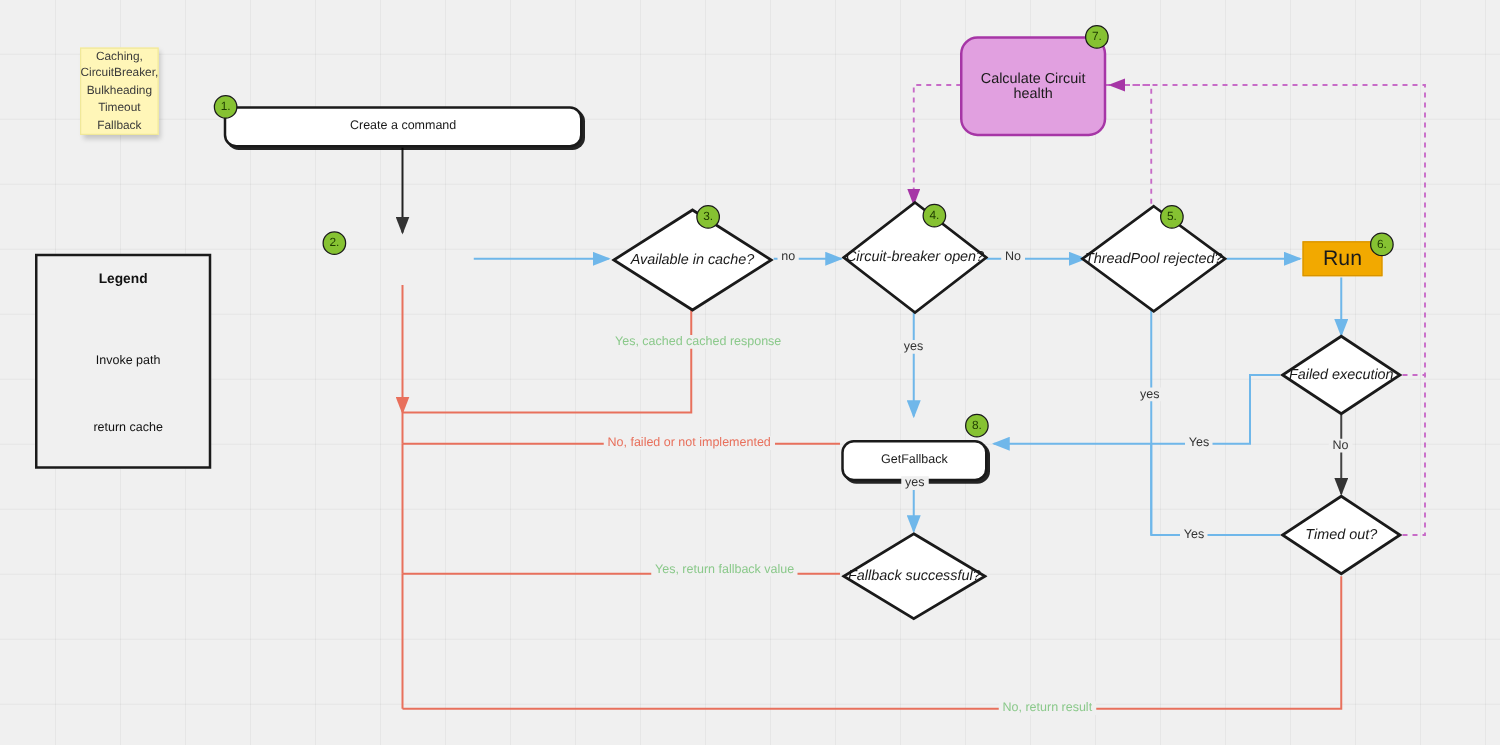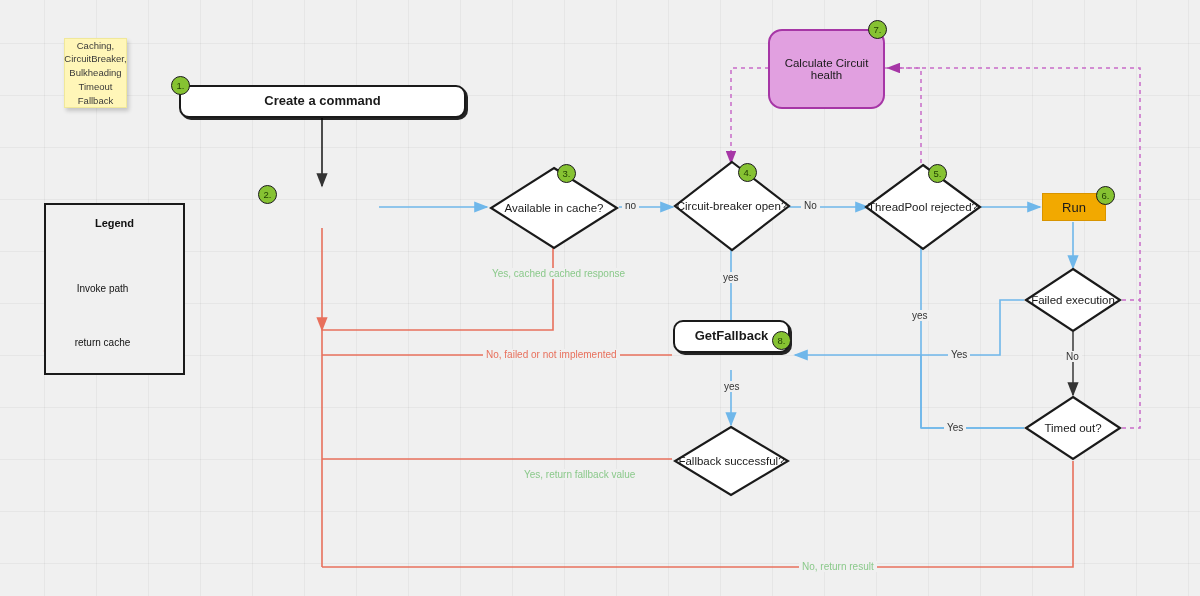--- a/index.html
+++ b/index.html
@@ -12,39 +12,39 @@
       linear-gradient(to bottom, rgba(0,0,0,0.045) 1px, transparent 1px);
     background-size:52px 52px;
     background-position:-8px -9px;
     font-family:"Liberation Sans", sans-serif;
     overflow:hidden;
   }
   #edges{position:absolute;left:0;top:0;width:1200px;height:596px;pointer-events:none;}
   .node{position:absolute;box-sizing:border-box;display:flex;align-items:center;justify-content:center;text-align:center;}
   .rbox{
     background:#ffffff;border:2px solid #1a1a1a;border-radius:10px;
-    font-size:13px;color:#1a1a1a;line-height:1.25;font-weight:bold;
+    font-size:10px;color:#1a1a1a;line-height:1.25;
   }
   .rbox.shadowed{box-shadow:2px 2px 0 rgba(0,0,0,0.85);}
-  .orange{background:#F2A900;border:1px solid #d89400;border-radius:0;font-size:13px;color:#1a1a1a;}
+  .orange{background:#F2A900;border:1px solid #d89400;border-radius:0;font-size:17px;color:#1a1a1a;}
   .purple{background:#E1A0E0;border:2px solid #A636A6;border-radius:14px;font-size:11.5px;color:#1a1a1a;}
   .note{
     background:#FFF6B8;border:1px solid #f0e89a;font-size:9.5px;color:#3a3a3a;
     line-height:1.45;box-shadow:2px 3px 4px rgba(0,0,0,0.18);
     display:flex;align-items:center;justify-content:center;text-align:center;
   }
   .legendbox{background:#f0f0f0;border:2px solid #1a1a1a;}
   .legend-title{position:absolute;width:100%;text-align:center;top:12px;font-size:11px;font-weight:bold;color:#111;}
   .legend-lbl{position:absolute;font-size:10px;color:#111;text-align:center;}
   .diamond-wrap{position:absolute;}
   .diamond-wrap svg{position:absolute;left:0;top:0;}
   .diamond-lbl{
     position:absolute;left:0;top:0;width:100%;height:100%;
     display:flex;align-items:center;justify-content:center;text-align:center;
-    font-size:11.5px;color:#1a1a1a;line-height:1.3;
+    font-size:11.5px;color:#1a1a1a;line-height:1.3;font-style:italic;
   }
   .badge{
     position:absolute;width:19px;height:19px;border-radius:50%;
     background:#86C232;border:1.6px solid #1a1a1a;
     font-size:9.5px;color:#1f3d00;display:flex;align-items:center;justify-content:center;
     font-family:"Liberation Sans", sans-serif;z-index:6;box-sizing:border-box;
   }
   .elbl{position:absolute;font-size:10px;color:#333;white-space:nowrap;background:#f0f0f0;padding:0 3px;z-index:4;}
   .elbl.green{color:#8BC98B;}
   .elbl.red{color:#E8705C;}
@@ -112,21 +112,21 @@
     <path d="M921,163 L921,68 L884,68" stroke="#C76BC7" stroke-width="1.5" fill="none" stroke-dasharray="4,4"></path>
     <path d="M1122,300 L1140,300 L1140,68 L888,68" stroke="#C76BC7" stroke-width="1.5" fill="none" stroke-dasharray="4,4" marker-end="url(#ap)"></path>
     <path d="M1122,428 L1140,428 L1140,300" stroke="#C76BC7" stroke-width="1.5" fill="none" stroke-dasharray="4,4"></path>
 
     <path d="M45,292 L155,292" stroke="#6FB7EA" stroke-width="1.8" fill="none" marker-end="url(#ab)"></path>
     <path d="M155,351 L45,351" stroke="#E8705C" stroke-width="1.8" fill="none" marker-end="url(#ar)"></path>
   </svg>
 
   <div class="node note" style="left:64px;top:38px;width:63px;height:70px;">Caching,<br>CircuitBreaker,<br>Bulkheading<br>Timeout<br>Fallback</div>
 
-  <div class="node legendbox" style="left:44px;top:203px;width:141px;height:172px;">
+  <div class="node legendbox" style="left:28px;top:203px;width:141px;height:172px;">
     <div class="legend-title">Legend</div>
   </div>
   <div class="legend-lbl" style="left:60px;top:283px;width:85px;">Invoke path</div>
   <div class="legend-lbl" style="left:60px;top:337px;width:85px;">return cache</div>
 
   <div class="node rbox shadowed" style="left:179px;top:85px;width:287px;height:33px;">Create a command</div>
   <div class="badge" style="left:171px;top:76px;">1.</div>
 
   <div class="badge" style="left:258px;top:185px;">2.</div>
 
@@ -153,21 +153,21 @@
     <div class="diamond-lbl">ThreadPool rejected?</div>
   </div>
   <div class="badge" style="left:928px;top:164px;">5.</div>
 
   <div class="node orange" style="left:1042px;top:193px;width:64px;height:28px;">Run</div>
   <div class="badge" style="left:1096px;top:186px;">6.</div>
 
   <div class="node purple" style="left:768px;top:29px;width:117px;height:80px;">Calculate Circuit health</div>
   <div class="badge" style="left:868px;top:20px;">7.</div>
 
-  <div class="node rbox shadowed" style="left:673px;top:320px;width:117px;height:33px;">GetFallback</div>
+  <div class="node rbox shadowed" style="left:673px;top:352px;width:117px;height:33px;">GetFallback</div>
   <div class="badge" style="left:772px;top:331px;">8.</div>
 
   <div class="diamond-wrap" style="left:1024px;top:267px;width:98px;height:66px;">
     <svg width="98" height="66">
         <polygon points="49,2 96,33 49,64 2,33" fill="#ffffff" stroke="#1a1a1a" stroke-width="2.2"></polygon>
       </svg>
     <div class="diamond-lbl">Failed execution</div>
   </div>
 
   <div class="diamond-wrap" style="left:1024px;top:395px;width:98px;height:66px;">
@@ -188,16 +188,16 @@
   <div class="elbl" style="left:801px;top:200px;">No</div>
   <div class="elbl" style="left:720px;top:272px;">yes</div>
   <div class="elbl" style="left:909px;top:310px;">yes</div>
   <div class="elbl" style="left:948px;top:349px;">Yes</div>
   <div class="elbl" style="left:944px;top:422px;">Yes</div>
   <div class="elbl" style="left:1063px;top:351px;">No</div>
   <div class="elbl" style="left:721px;top:381px;">yes</div>
 
   <div class="elbl green" style="left:489px;top:268px;">Yes, cached cached response</div>
   <div class="elbl red" style="left:483px;top:349px;">No, failed or not implemented</div>
-  <div class="elbl green" style="left:521px;top:469px;">Yes, return fallback value</div>
+  <div class="elbl green" style="left:521px;top:450px;">Yes, return fallback value</div>
   <div class="elbl green" style="left:799px;top:561px;">No, return result</div>
 
 </div>
 
 </body></html>

